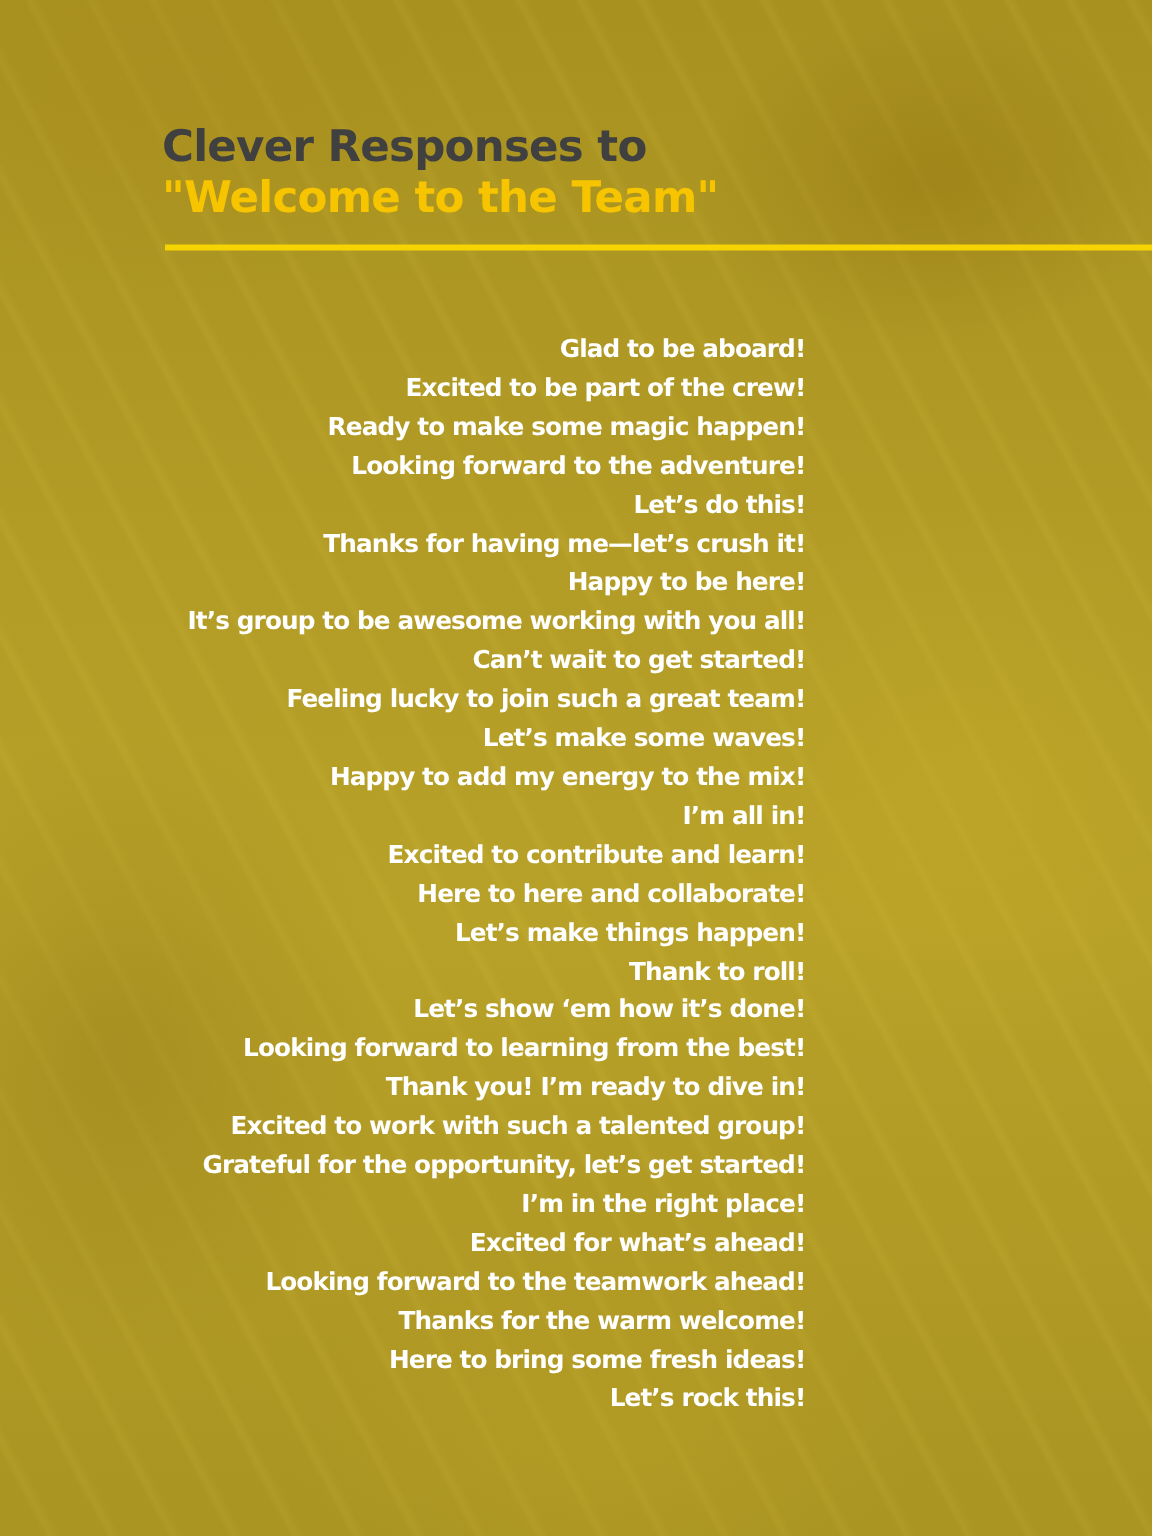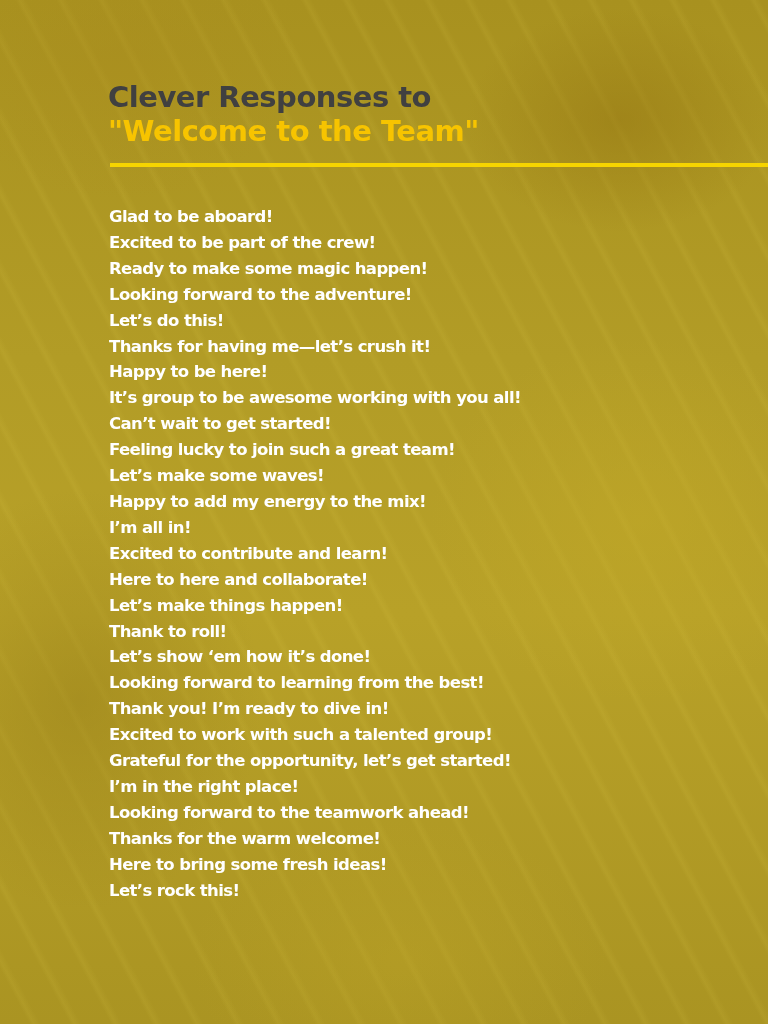--- a/index.html
+++ b/index.html
@@ -57,23 +57,24 @@
       left: 110px;
       top: 163px;
       width: 658px;
       height: 4px;
       background: #f6d400;
     }
     .list {
       position: absolute;
       left: 109px;
       top: 204px;
-      margin: 0;
+      margin: 16px;
       padding: 0;
       list-style: none;
+      text-align: right;
     }
     .list li {
       color: #ffffff;
       font-family: "DejaVu Sans", sans-serif;
       font-weight: bold;
       font-size: 16.5px;
       line-height: 25.9px;
       letter-spacing: -0.6px;
       white-space: nowrap;
     }
@@ -108,18 +109,19 @@
     <li>Excited to contribute and learn!</li>
     <li>Here to here and collaborate!</li>
     <li>Let’s make things happen!</li>
     <li>Thank to roll!</li>
     <li>Let’s show ‘em how it’s done!</li>
     <li>Looking forward to learning from the best!</li>
     <li>Thank you! I’m ready to dive in!</li>
     <li>Excited to work with such a talented group!</li>
     <li>Grateful for the opportunity, let’s get started!</li>
     <li>I’m in the right place!</li>
+    <li>Excited for what’s ahead!</li>
     <li>Looking forward to the teamwork ahead!</li>
     <li>Thanks for the warm welcome!</li>
     <li>Here to bring some fresh ideas!</li>
     <li>Let’s rock this!</li>
   </ul>
 </div>
 
 </body></html>

